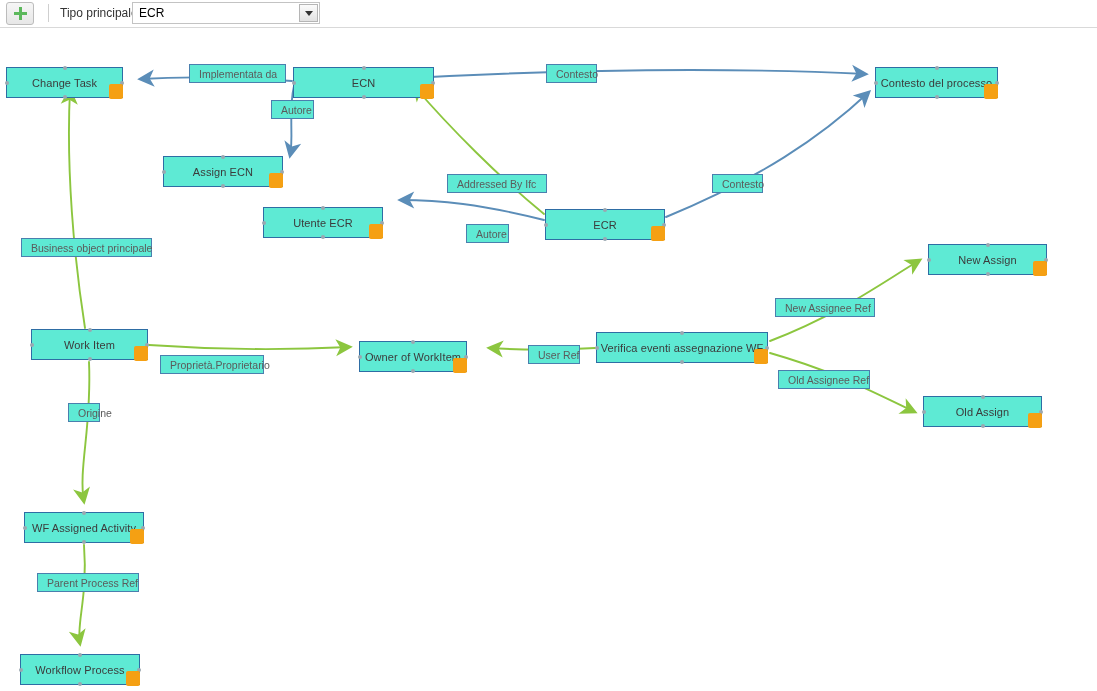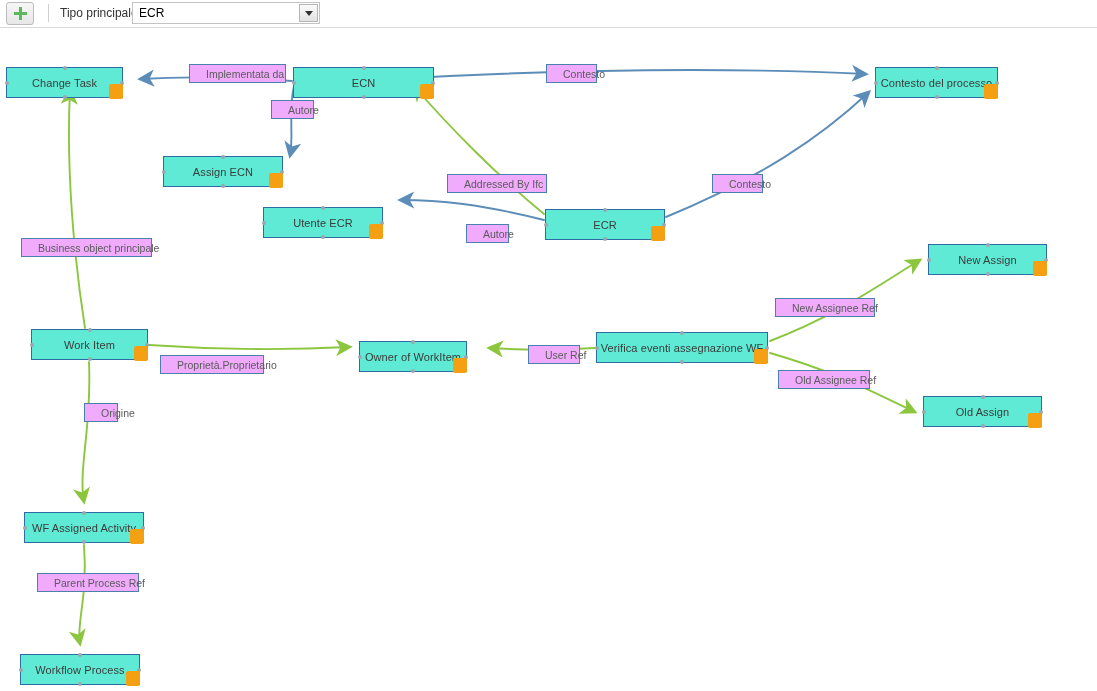--- a/index.html
+++ b/index.html
@@ -117,24 +117,24 @@
   }
   .port.left  { left: -2px;  top: 50%; margin-top: -2px; }
   .port.right { right: -2px; top: 50%; margin-top: -2px; }
   .port.top   { top: -2px;  left: 50%; margin-left: -2px; }
   .port.bot   { bottom: -2px; left: 50%; margin-left: -2px; }
 
   
   .edge-label {
     position: absolute;
     height: 19px;
-    background: #f0abfc;
+    background: #5eead4;
     border: 1px solid #4a7fae;
     display: flex; align-items: center;
-    padding: 0 16px;
+    padding: 0 9px;
     font-size: 10.5px;
     color: #5b5b5b;
     white-space: nowrap;
     z-index: 6;
     cursor: pointer;
   }
 </style>
 </head>
 <body>
 
@@ -305,16 +305,16 @@
       <div class="edge-label" style="left: 546px; top: 36px; width: 51px;">Contesto</div>
       <div class="edge-label" style="left: 271px; top: 72px; width: 43px;">Autore</div>
       <div class="edge-label" style="left: 447px; top: 146px; width: 100px;">Addressed By Ifc</div>
       <div class="edge-label" style="left: 712px; top: 146px; width: 51px;">Contesto</div>
       <div class="edge-label" style="left: 466px; top: 196px; width: 43px;">Autore</div>
       <div class="edge-label" style="left: 21px; top: 210px; width: 131px;">Business object principale</div>
       <div class="edge-label" style="left: 775px; top: 270px; width: 100px;">New Assignee Ref</div>
       <div class="edge-label" style="left: 160px; top: 315px; width: 104px; margin-top: 12px;">Proprietà.Proprietario</div>
       <div class="edge-label" style="left: 528px; top: 317px; width: 52px;">User Ref</div>
       <div class="edge-label" style="left: 778px; top: 342px; width: 92px;">Old Assignee Ref</div>
-      <div class="edge-label" style="left: 84px; top: 375px; width: 24px; text-align: right;">Origine</div>
+      <div class="edge-label" style="left: 68px; top: 375px; width: 32px; text-align: right;">Origine</div>
       <div class="edge-label" style="left: 37px; top: 545px; width: 102px;">Parent Process Ref</div>
     </div>
 </div>
 
 </body></html>

